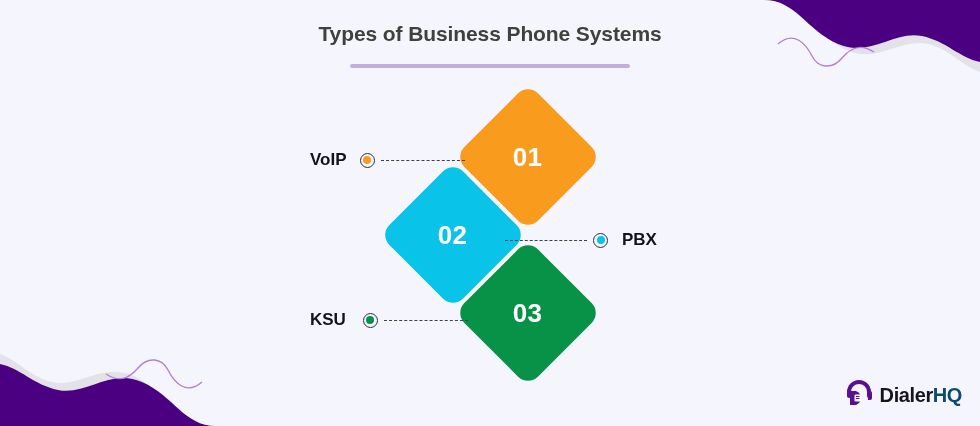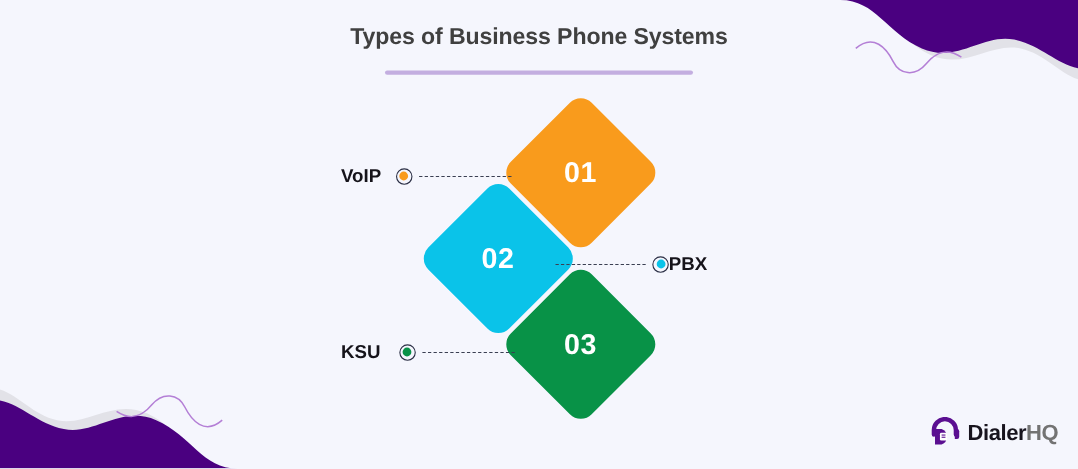--- a/index.html
+++ b/index.html
@@ -101,42 +101,42 @@
   }
 
   
   #connector-voip { left:310px; top:65px; }
   #connector-voip .conn-label { margin-right:13px; }
   #connector-voip .dash { width:84px; margin-left:6px; }
 
   
   #connector-pbx { left:505px; top:145px; }
   #connector-pbx .dash { width:82px; margin-right:6px; }
-  #connector-pbx .conn-label { }
+  #connector-pbx .conn-label { margin-left:14px; }
 
   
   #connector-ksu { left:310px; top:225px; }
   #connector-ksu .conn-label { margin-right:17px; }
   #connector-ksu .dash { width:84px; margin-left:6px; }
 
   
   .brand {
     position:absolute;
     right:18px; bottom:16px;
     display:flex;
     align-items:center;
     gap:7px;
   }
   .brand-text {
     font-size:20px;
     font-weight:bold;
     letter-spacing:-0.4px;
   }
   .brand-text .seg-dialer { color:#18141e; }
-  .brand-text .seg-hq { color:#737373; }
+  .brand-text .seg-hq { color:#0c4a6e; }
 </style>
 </head>
 <body>
 
 <div class="blob-layer" id="blob-top-right">
   <svg width="230" height="85" viewBox="0 0 230 85" xmlns="http://www.w3.org/2000/svg">
     <path d="M26 0 C 58 0, 64 36, 96 50 C 128 64, 150 38, 178 44 C 200 49, 212 66, 230 72 L 230 0 Z" fill="#e2e2e8"></path>
     <path d="M14 0 C 46 0, 56 30, 88 44 C 120 58, 144 30, 172 36 C 196 41, 210 58, 230 62 L 230 0 Z" fill="#4a0080"></path>
     <path d="M28 44 C 44 30, 56 44, 62 56 C 68 68, 82 70, 92 58 C 102 46, 112 44, 124 52" fill="none" stroke="#b47fd6" stroke-width="1.4"></path>
   </svg>

